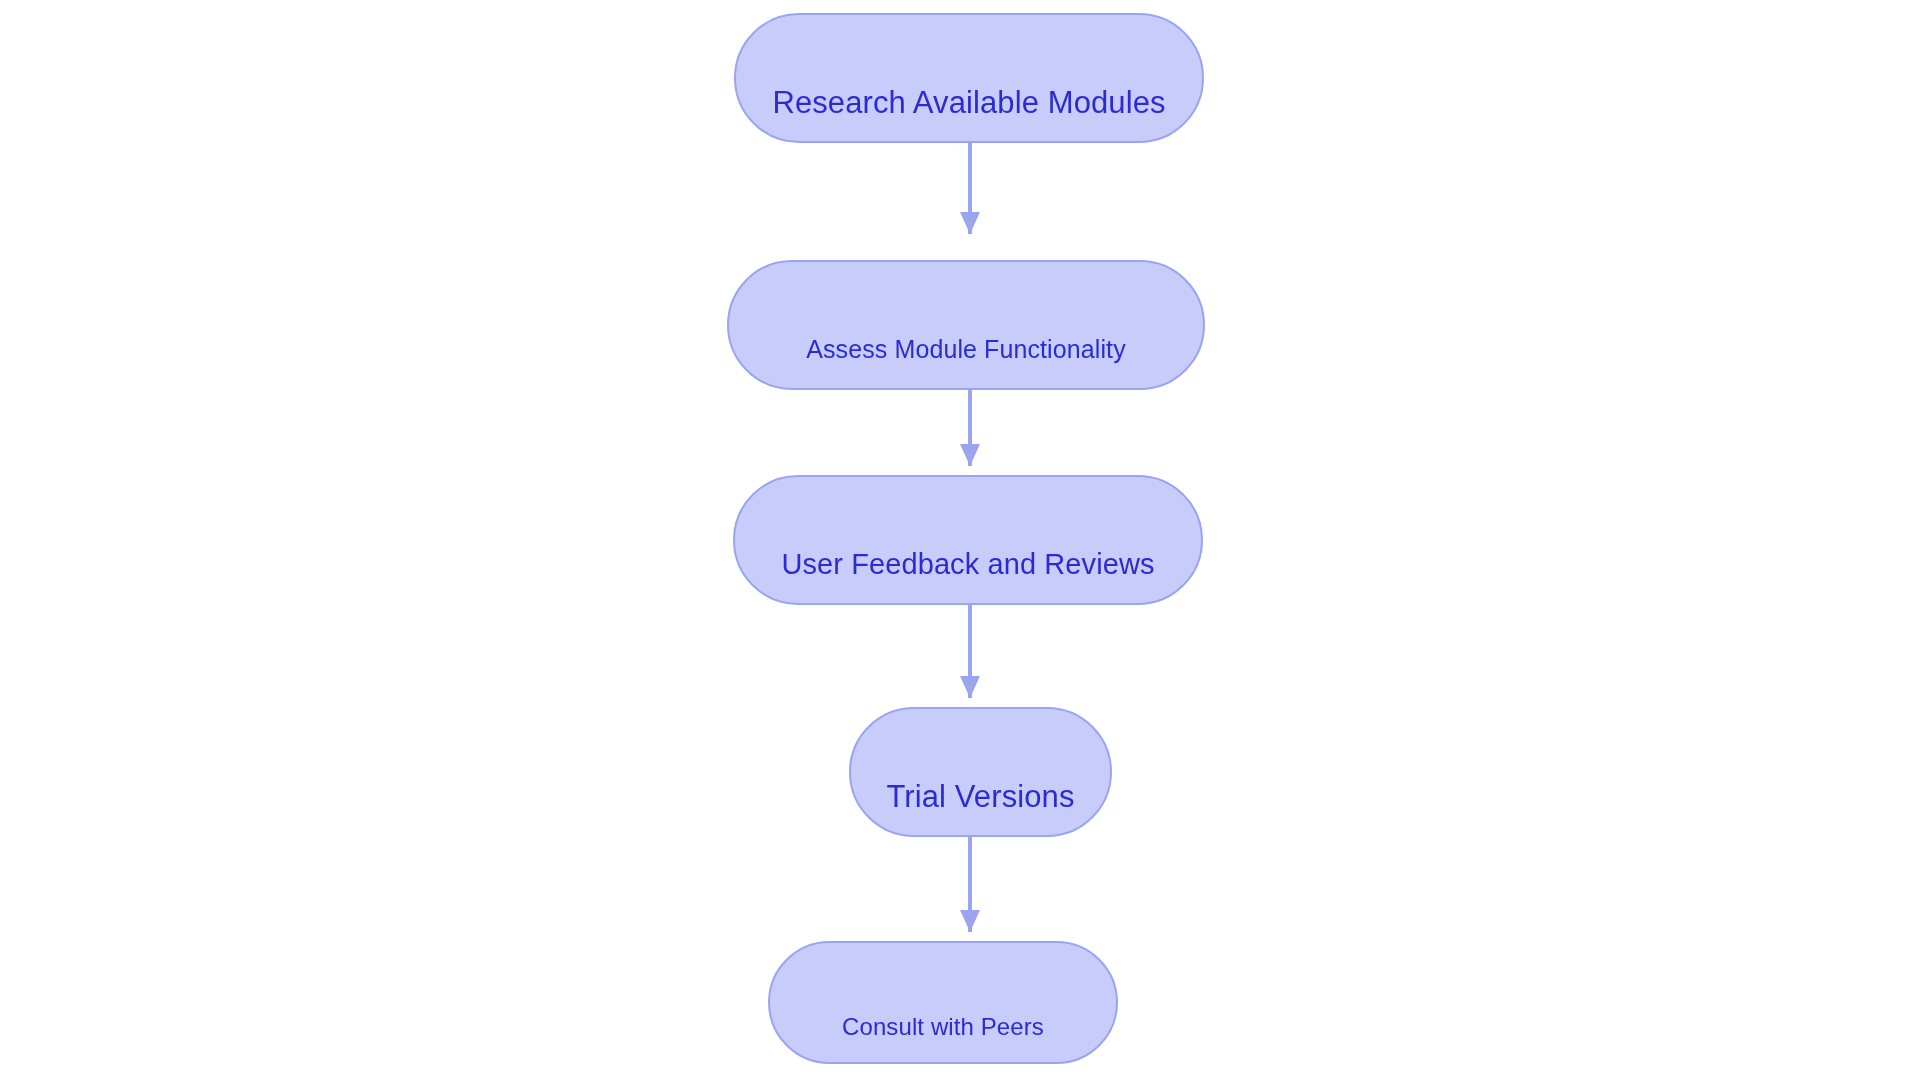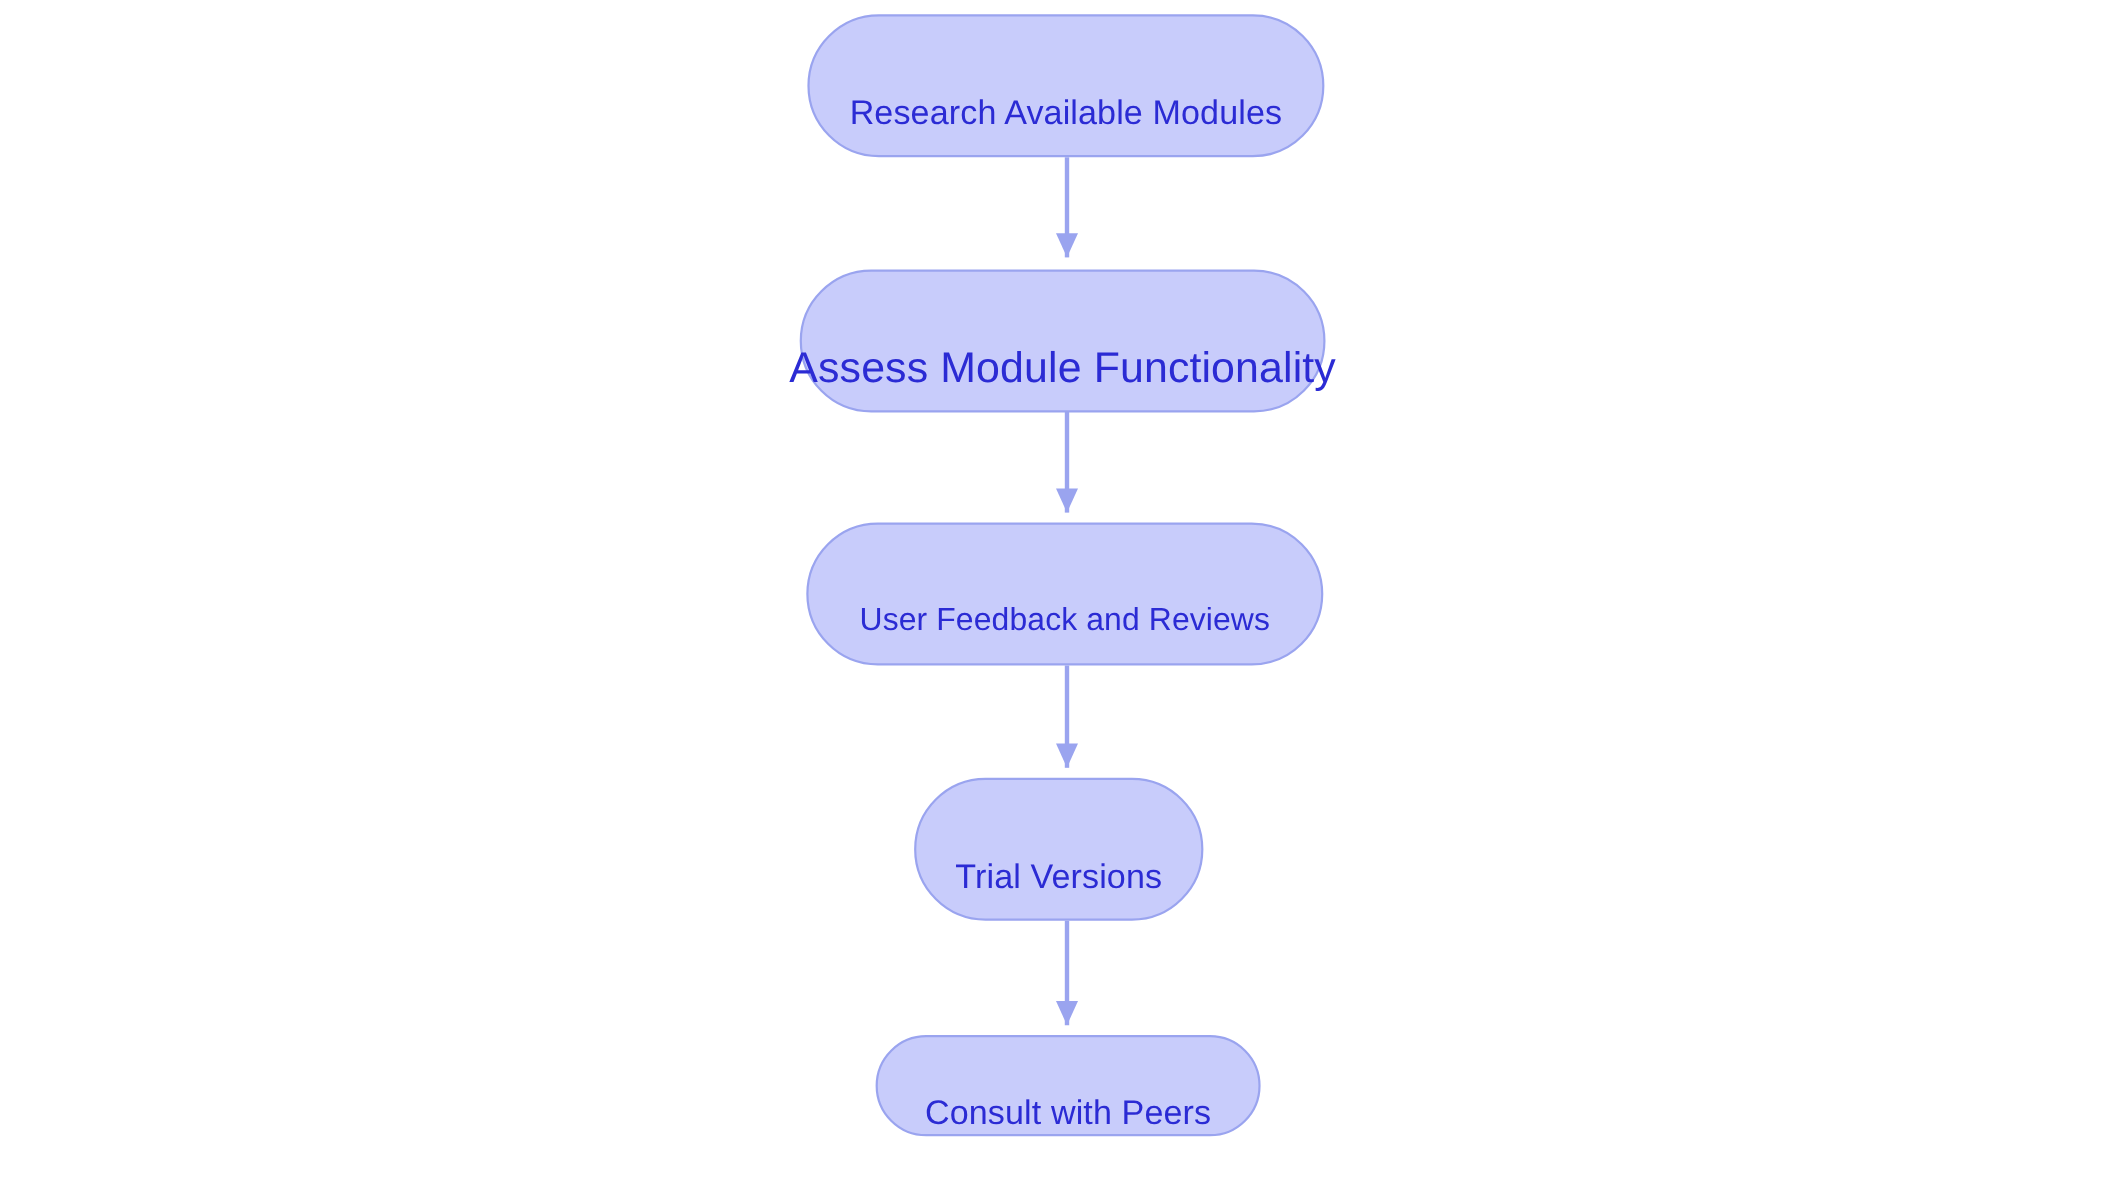--- a/index.html
+++ b/index.html
@@ -44,34 +44,34 @@
     pointer-events: none;
     margin-top: 48px;
   }
 
   
   #node-0 {
     left: 734px;  top: 13px;   width: 470px; height: 130px;
     font-size: 31px;
   }
   #node-1 {
-    left: 727px;  top: 245px;  width: 478px; height: 130px;
-    font-size: 39px;
+    left: 727px;  top: 260px;  width: 478px; height: 130px;
+    font-size: 25px;
   }
   #node-2 {
     left: 733px;  top: 475px;  width: 470px; height: 130px;
     font-size: 29px;
   }
   #node-3 {
-    left: 831px;  top: 707px;  width: 263px; height: 130px;
+    left: 849px;  top: 707px;  width: 263px; height: 130px;
     font-size: 31px;
   }
   #node-4 {
-    left: 796px;  top: 941px;  width: 350px; height: 92px;
-    font-size: 31px;
+    left: 768px;  top: 941px;  width: 350px; height: 123px;
+    font-size: 24px;
   }
   .edge-layer {
     position: absolute;
     left: 0; top: 0;
     width: 1920px; height: 1083px;
   }
 </style>
 </head>
 <body>
 

